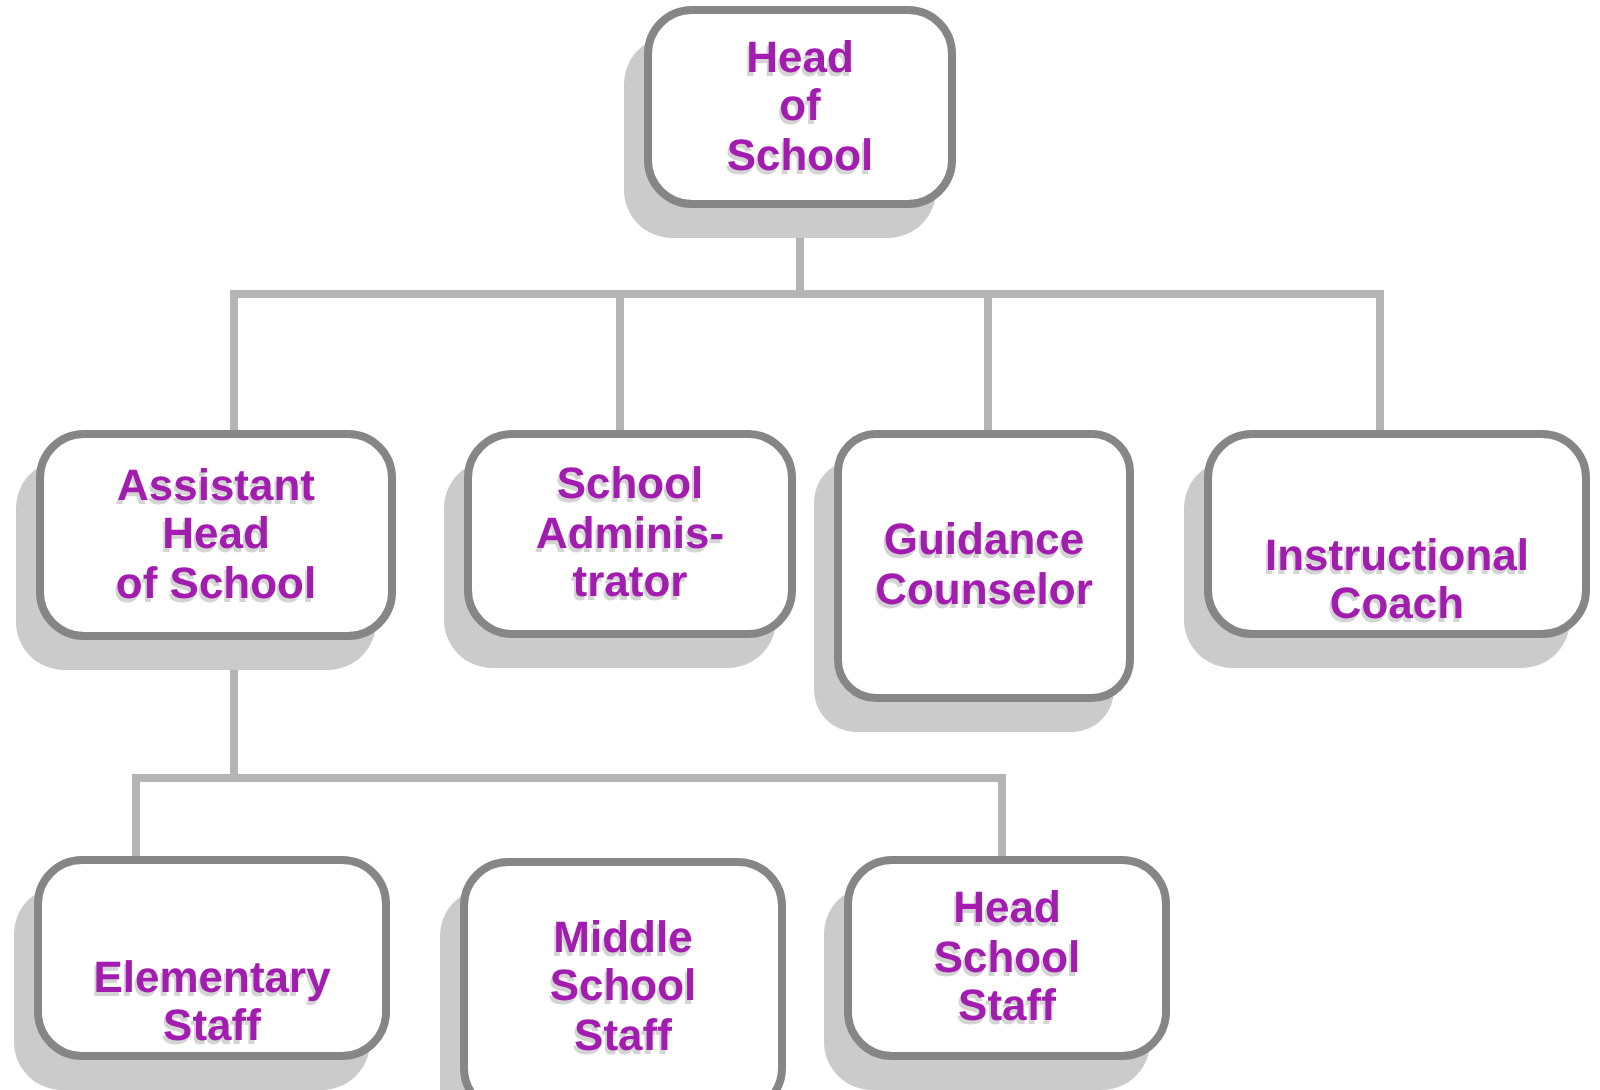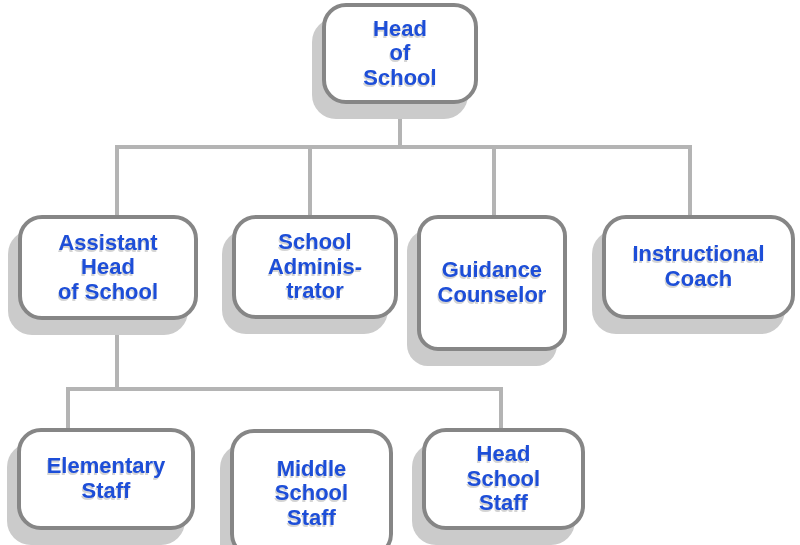--- a/index.html
+++ b/index.html
@@ -37,29 +37,29 @@
     display: flex;
     align-items: center;
     justify-content: center;
     text-align: center;
   }
   .node-label {
     white-space: pre-line;
     font-weight: bold;
     font-size: 22px;
     line-height: 1.12;
-    color: #1d4ed8;
+    color: #a21caf;
     text-shadow: -1px 2px 0 rgba(176,176,176,0.55);
   }
   .node-head       { left: 322px; top: 3px;   width: 156px; height: 101px; }
   .node-assistant  { left: 18px;  top: 215px; width: 180px; height: 105px; text-align: center; }
   .node-admin      { left: 232px; top: 215px; width: 166px; height: 104px; }
   .node-guidance   { left: 417px; top: 215px; width: 150px; height: 136px; border-radius: 21px; }
-  .node-coach      { left: 602px; top: 215px; width: 193px; height: 104px; }
-  .node-elementary { left: 17px;  top: 428px; width: 178px; height: 102px; }
+  .node-coach      { left: 602px; top: 215px; width: 193px; height: 104px; align-items: flex-end; }
+  .node-elementary { left: 17px;  top: 428px; width: 178px; height: 102px; align-items: flex-end; }
   .node-middle     { left: 230px; top: 429px; width: 163px; height: 129px; }
   .node-high       { left: 422px; top: 428px; width: 163px; height: 102px; }
 </style>
 </head>
 <body>
 
 <div class="stage">
 
   <svg class="connectors" viewBox="0 0 800 545" xmlns="http://www.w3.org/2000/svg">
     <path d="M400,103 L400,149"></path>

